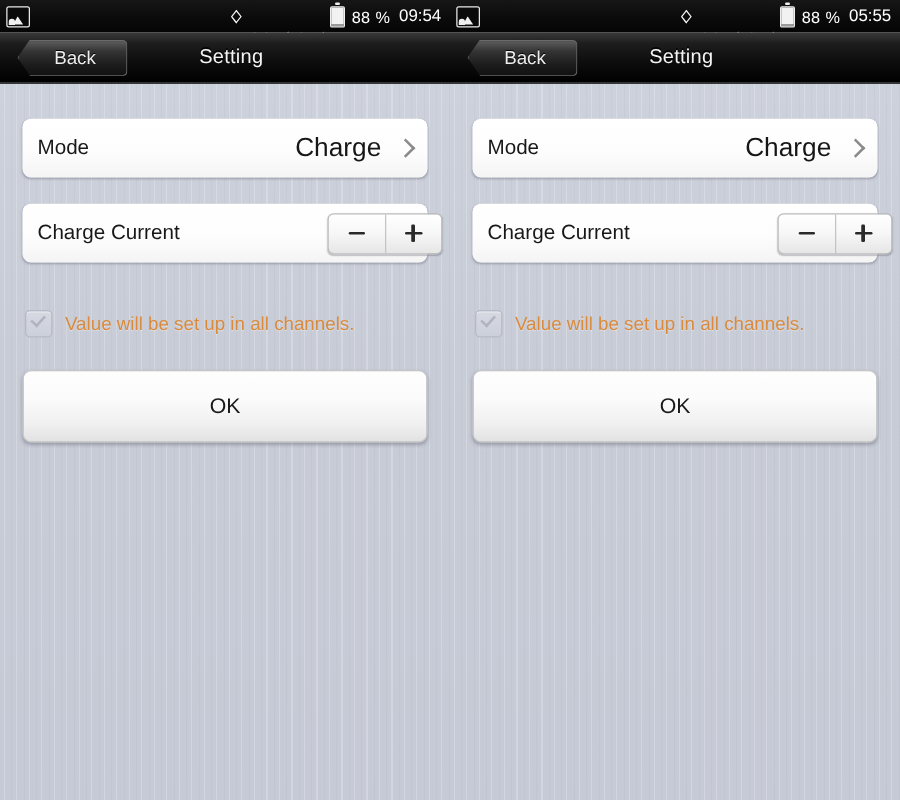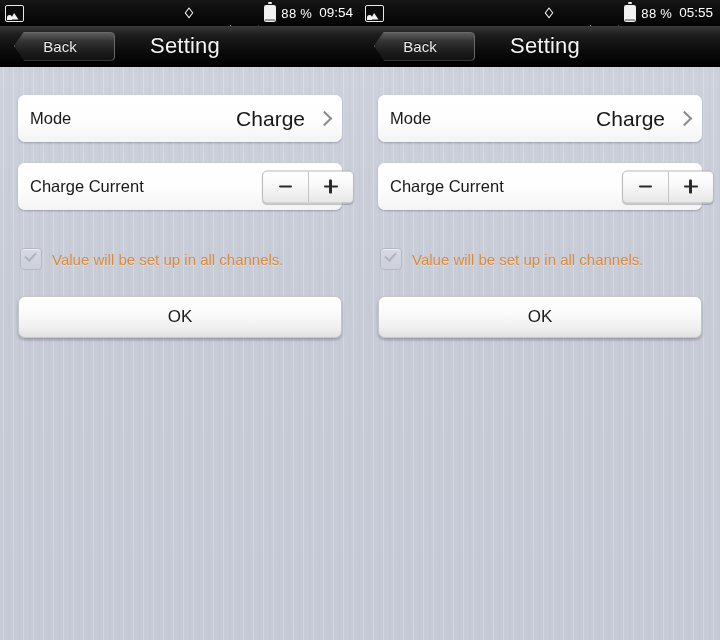--- a/index.html
+++ b/index.html
@@ -51,27 +51,27 @@
 
   
   .titlebar{
     position:relative;height:40px;width:100%;
     background:linear-gradient(180deg,#3a3a3a 0%,#1d1d1d 22%,#0c0c0c 62%,#000 100%);
     display:flex;align-items:center;
     border-bottom:1px solid #000;
   }
   .title-txt{
     position:absolute;left:10px;right:0;text-align:center;
-    color:#f4f4f4;font-size:22px;letter-spacing:.2px;
+    color:#f4f4f4;font-size:16px;letter-spacing:.2px;
     text-shadow:0 -1px 0 rgba(0,0,0,.8);
   }
   .back-btn{
     position:relative;margin-left:14px;height:27px;min-width:60px;
     display:flex;align-items:center;justify-content:center;
-    padding:0 24px 0 15px;
+    padding:0 11px 0 15px;
     color:#ededed;font-size:15px;
     background:linear-gradient(180deg,#5c5c5c 0%,#343434 30%,#1c1c1c 70%,#121212 100%);
     border:1px solid #6a6a6a;
     clip-path:polygon(10px 0%,100% 0%,100% 100%,10px 100%,0% 50%);
     border-radius:4px;
     text-shadow:0 -1px 0 rgba(0,0,0,.9);
     z-index:2;
   }
 
   
@@ -122,21 +122,21 @@
     position:relative;box-shadow:inset 0 1px 0 rgba(255,255,255,.55);
   }
   .checkbox:after{
     content:"";position:absolute;left:4px;top:3px;width:9px;height:5px;
     border-left:2.4px solid #b0b4c0;border-bottom:2.4px solid #b0b4c0;
     transform:rotate(-48deg);
   }
   .check-label{margin-left:10px;font-size:15px;color:#d98a3c;text-shadow:0 1px 0 rgba(255,255,255,.35);}
 
   .ok-btn{
-    margin-top:26px;height:42px;border-radius:7px;
+    margin-top:26px;height:58px;border-radius:7px;
     background:linear-gradient(180deg,#fefefe 0%,#fbfbfb 40%,#efefef 78%,#e2e2e2 100%);
     border:1px solid #c6c6c6;
     box-shadow:0 2px 3px rgba(85,90,105,.42), inset 0 1px 0 rgba(255,255,255,.95);
     display:flex;align-items:center;justify-content:center;
     font-size:17px;color:#1a1a1a;box-sizing:border-box;
   }
 </style>
 </head>
 <body>
 

